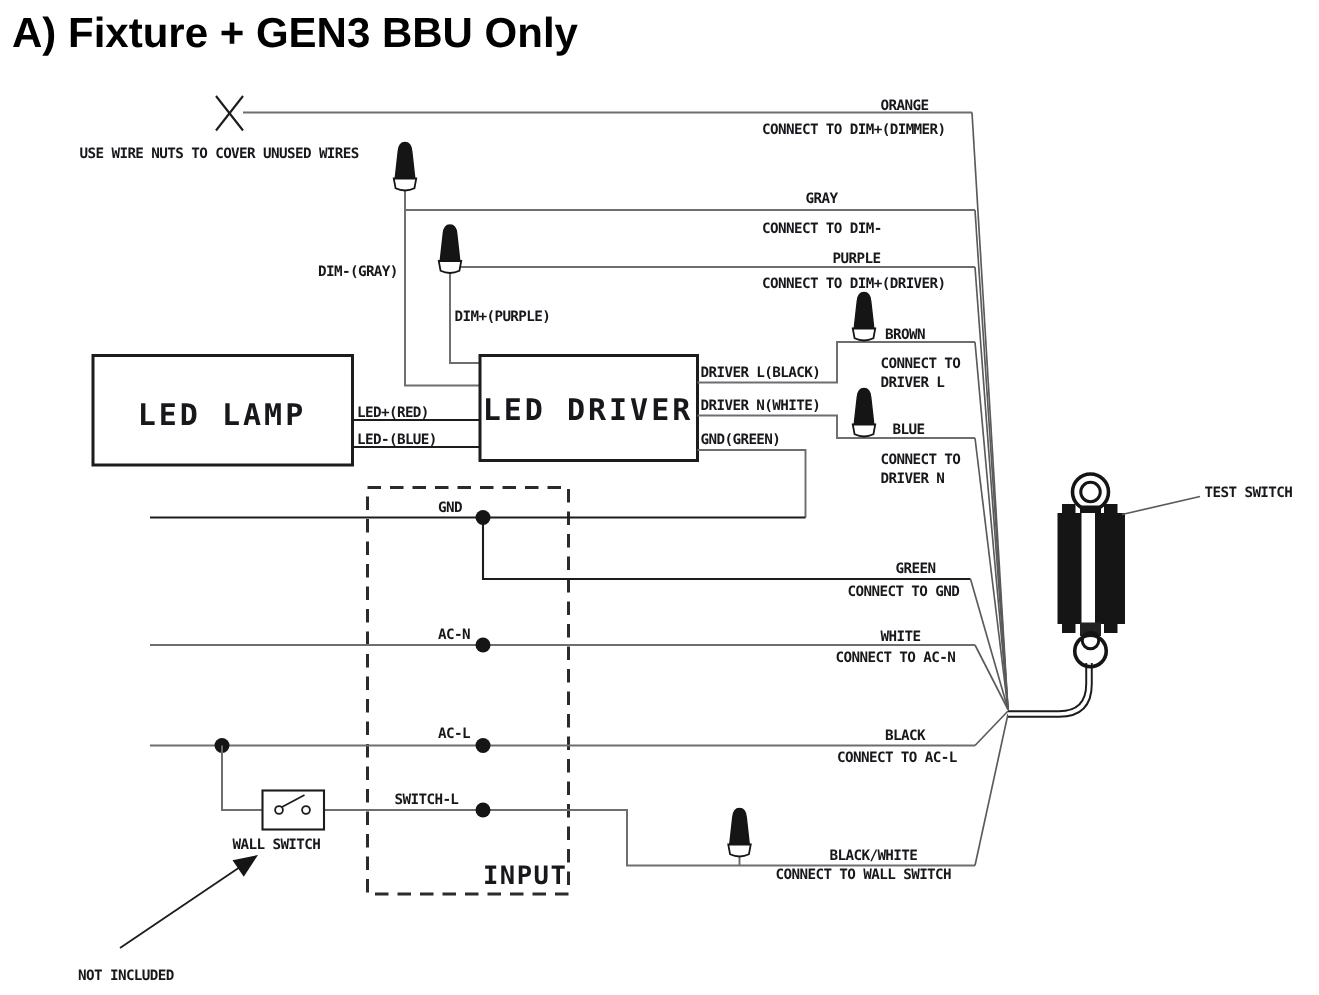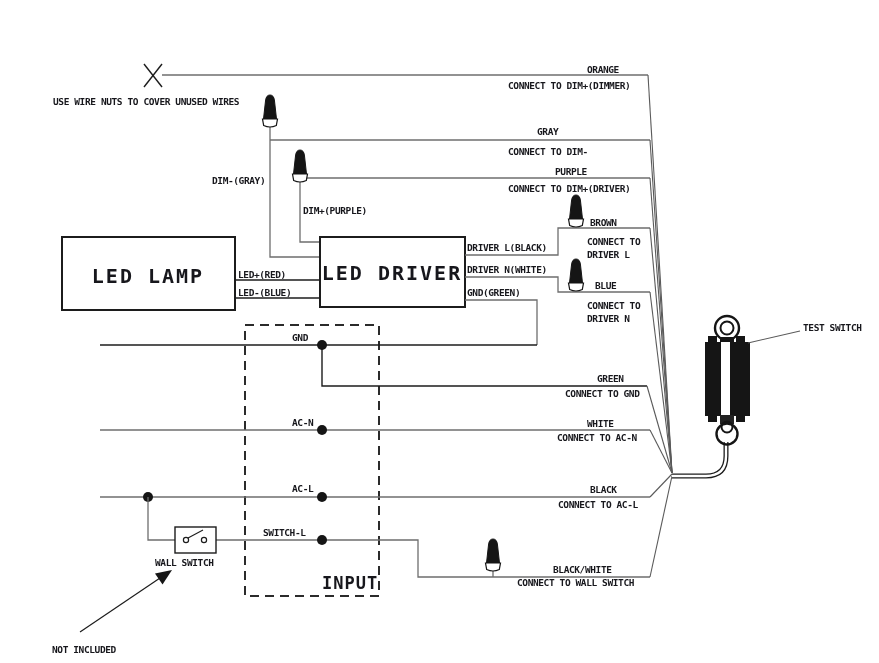--- a/index.html
+++ b/index.html
@@ -18,20 +18,21 @@
   .tbox{font-family:"DejaVu Sans Mono",monospace;font-size:20px;font-weight:bold;
         fill:#17171c;letter-spacing:2px;text-anchor:middle;}
   .tin {font-family:"DejaVu Sans Mono",monospace;font-size:17px;font-weight:bold;
         fill:#17171c;letter-spacing:1px;}
 </style>
 </head>
 <body>
 
 <div class="stage">
 
+  <div class="title">A) Fixture + GEN3 BBU Only</div>
 
   <svg width="879" height="663" viewBox="0 0 879 663">
     <defs>
       <g id="wirenut">
         <path d="M -6.5,-3 L -4.5,-21 Q -4,-27 0,-27 Q 4,-27 4.5,-21 L 6.5,-3 Z" fill="#151515" stroke="#151515"></path>
         <path d="M -7.5,-3 L 7.5,-3 L 6.3,3.5 Q 0,6.5 -6.3,3.5 Z" fill="#ffffff" stroke="#151515" stroke-width="1.2"></path>
       </g>
     </defs>
 
     <g>

